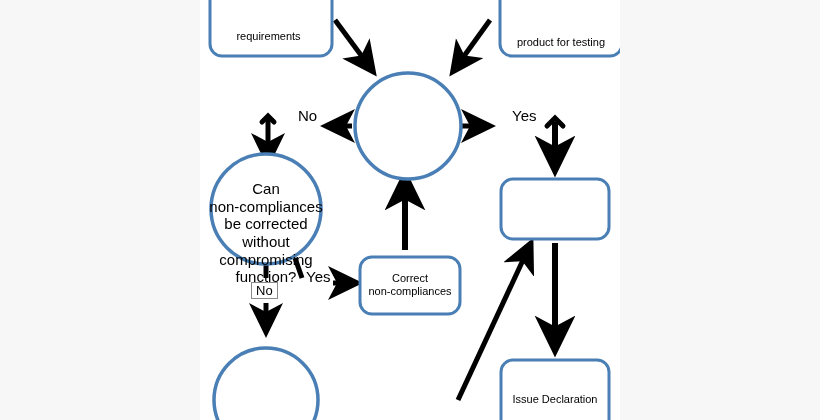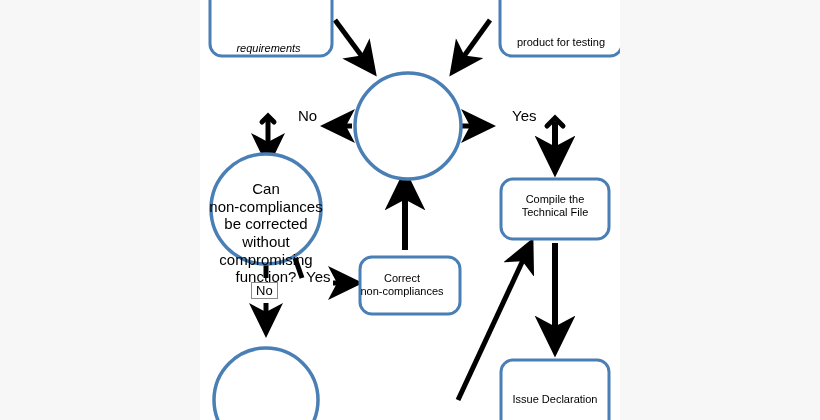--- a/index.html
+++ b/index.html
@@ -110,36 +110,34 @@
 
       <rect x="160" y="257" width="100" height="57" rx="12" ry="12" fill="#ffffff" stroke="#4a7fb5" stroke-width="3"></rect>
 
       <rect x="301" y="179" width="108" height="60" rx="12" ry="12" fill="#ffffff" stroke="#4a7fb5" stroke-width="3"></rect>
 
       <path d="M 301 372 A 12 12 0 0 1 313 360 L 397 360 A 12 12 0 0 1 409 372 L 409 430 L 301 430 Z" fill="#ffffff" stroke="#4a7fb5" stroke-width="3"></path>
 
       <circle cx="66" cy="400" r="52" fill="#ffffff" stroke="#4a7fb5" stroke-width="3.5"></circle>
     </svg>
 
-    <div class="node-text" style="left:10px; top:42px; width:117px; font-size:11px;font-style:italic;">requirements</div>
+    <div class="node-text" style="left:10px; top:30px; width:117px; font-size:11px;">requirements</div>
 
     <div class="node-text" style="left:300px; top:36px; width:122px; font-size:11px;text-align:center;">product for testing</div>
 
 
     <div class="node-text" style="left:8px; top:180px; width:116px; font-size:15px;">Can
 non-compliances
 be corrected without
 compromising
 function?</div>
 
-    <div class="node-text" style="left:154px; top:272px; width:96px; font-size:11px;">Correct
+    <div class="node-text" style="left:162px; top:272px; width:96px; font-size:11px;">Correct
 non-compliances</div>
 
-    <div class="node-text" style="left:303px; top:193px; width:104px; font-size:11px;">Compile the
-Technical File</div>
 
     <div class="node-text" style="left:303px; top:372px; width:104px; font-size:11px;margin-top:21px;">Issue Declaration</div>
 
 
     <div class="lbl" style="left:98px; top:108px;">No</div>
 
     <div class="lbl" style="left:312px; top:108px;">Yes</div>
 
     <div class="lbl" style="left:106px; top:269px;">Yes</div>
 

